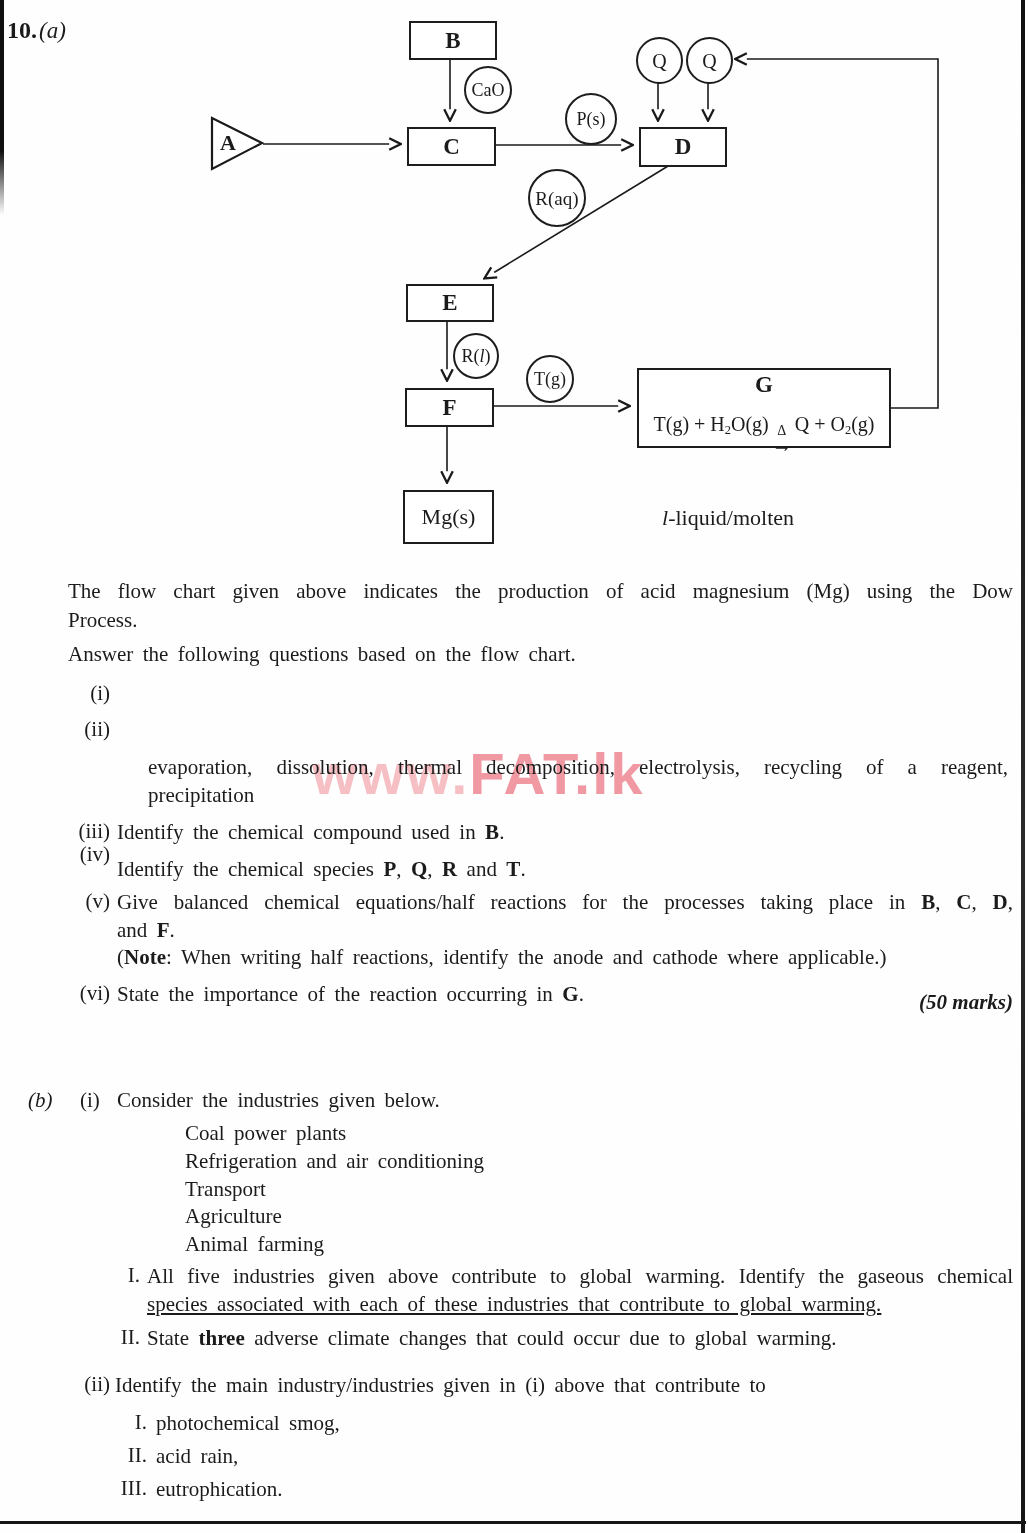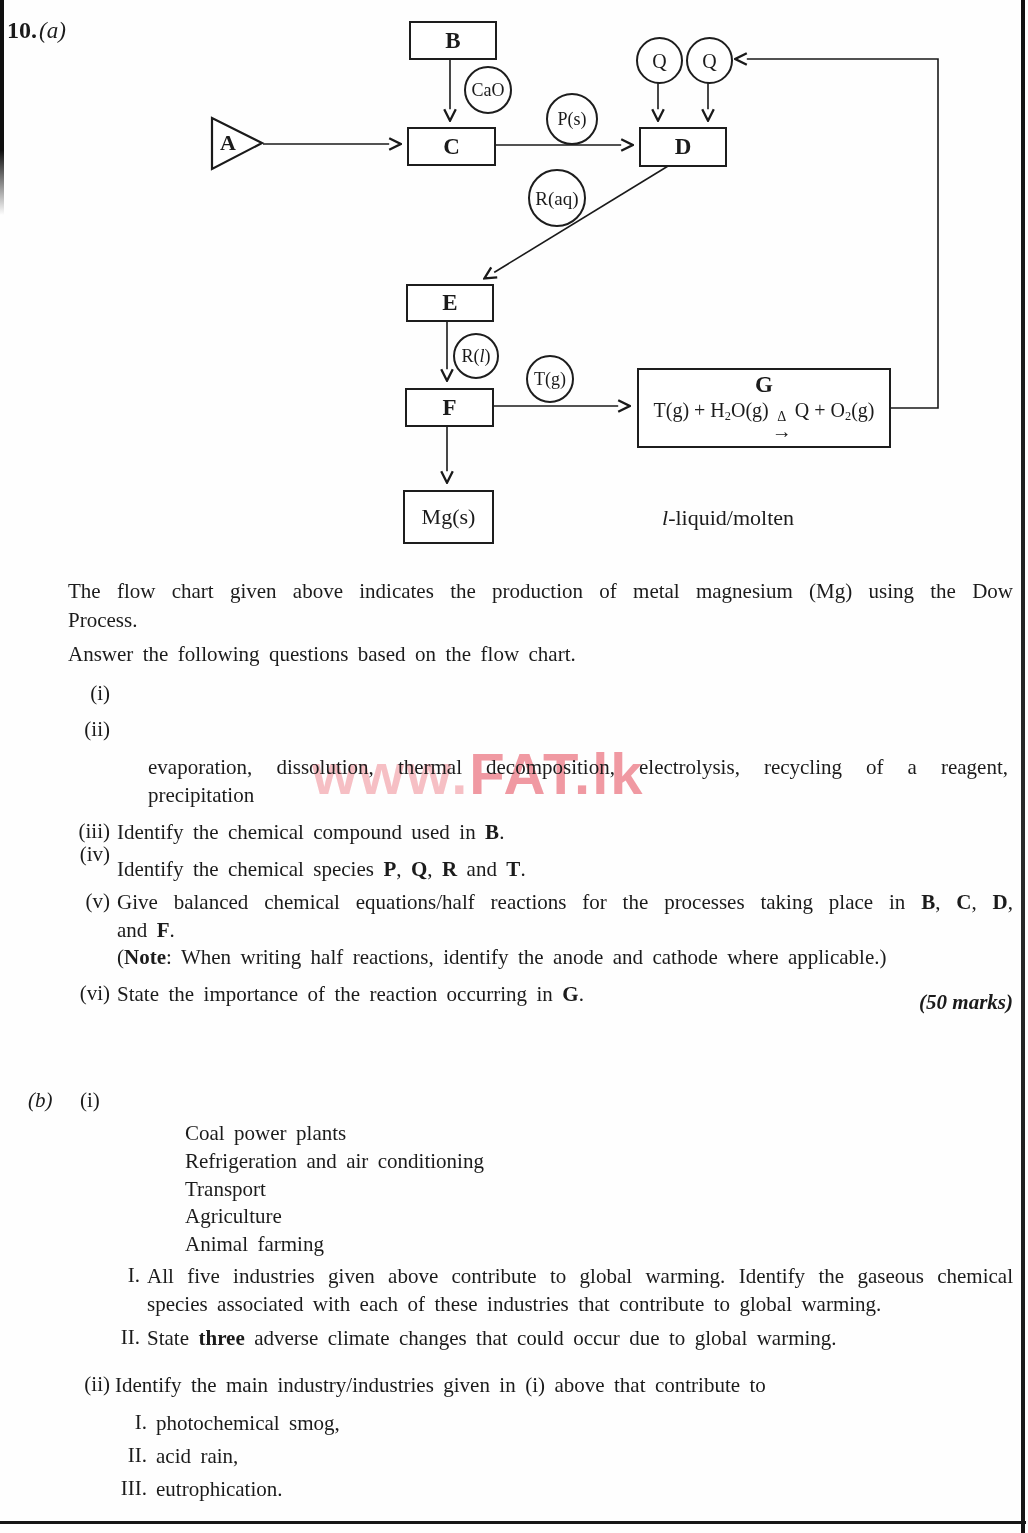--- a/index.html
+++ b/index.html
@@ -14,21 +14,21 @@
   .qno{left:7px;top:17px;font-size:24px;font-weight:bold;}
   .qpart{left:39px;top:18px;font-size:23px;font-style:italic;}
   
   .dbox{border:2px solid #1d1d1d;background:#fff;display:flex;align-items:center;justify-content:center;
         font-weight:bold;font-size:23px;}
   .dcircle{border:2px solid #1d1d1d;border-radius:50%;background:#fff;display:flex;align-items:center;
         justify-content:center;font-size:18px;line-height:1;}
   .gbox{border:2px solid #1d1d1d;background:#fff;display:flex;flex-direction:column;align-items:center;
         justify-content:flex-start;padding-top:2px;}
   .gtitle{font-weight:bold;font-size:23px;line-height:1.1;}
-  .geq{font-size:20px;white-space:nowrap;margin-top:2px;}
+  .geq{font-size:20px;white-space:nowrap;margin-top:16px;}
   .rxn-arrow{display:inline-flex;flex-direction:column;align-items:center;vertical-align:-4px;margin:0 3px;}
   .rxn-arrow .d{font-size:14px;line-height:1;}
   .rxn-arrow .a{font-size:20px;line-height:0.7;}
   .legend{font-size:22px;white-space:nowrap;}
   .tri-label{font-weight:bold;font-size:22px;}
   
   .txt{font-size:21px;white-space:nowrap;word-spacing:0.2em;line-height:1.25;}
   .just{white-space:normal;text-align:justify;text-align-last:justify;word-spacing:0.12em;}
   .rnum{position:absolute;width:52px;text-align:right;font-size:21px;white-space:nowrap;}
   span.b{font-weight:bold;}
@@ -88,38 +88,38 @@
     <div class="abs gbox" style="left:637px;top:368px;width:250px;height:74px;">
       <div class="gtitle">G</div>
       <div class="geq"><span>T(g) + H</span><span class="sb">2</span><span>O(g)</span><span class="rxn-arrow">
             <span class="d">Δ</span>
             <span class="a">→</span>
           </span><span>Q + O</span><span class="sb">2</span><span>(g)</span>
       </div>
     </div>
 
     <div class="abs dcircle" style="left:464px;top:66px;width:44px;height:44px;">CaO</div>
-    <div class="abs dcircle" style="left:546px;top:93px;width:48px;height:48px;">P(s)</div>
+    <div class="abs dcircle" style="left:565px;top:93px;width:48px;height:48px;">P(s)</div>
     <div class="abs dcircle" style="left:528px;top:169px;width:54px;height:54px;font-size:19px;">R(aq)</div>
     <div class="abs dcircle" style="left:453px;top:333px;width:42px;height:42px;">
         <span>R(</span>
         <span class="i">l</span>
         <span>)</span>
       </div>
     <div class="abs dcircle" style="left:526px;top:355px;width:44px;height:44px;">T(g)</div>
     <div class="abs dcircle" style="left:636px;top:37px;width:43px;height:43px;font-size:20px;">Q</div>
     <div class="abs dcircle" style="left:686px;top:37px;width:43px;height:43px;font-size:20px;">Q</div>
 
     <div class="abs legend" style="left:662px;top:505px;"><span class="i">l</span><span>-liquid/molten</span></div>
   </div>
 
   <div class="abs wm"><span class="w1">www.</span><span class="w2">FAT.lk</span>
   </div>
 
-  <div class="abs txt just" style="left:68px;top:578px;width:945px;">The flow chart given above indicates the production of metal magnesium (Mg) using the Dow</div>
+  <div class="abs txt just" style="left:68px;top:578px;width:945px;">The flow chart given above indicates the production of acid magnesium (Mg) using the Dow</div>
   <div class="abs txt" style="left:68px;top:607px;">Process.</div>
   <div class="abs txt" style="left:68px;top:641px;">Answer the following questions based on the flow chart.</div>
 
   <div class="rnum" style="left:58px;top:681px;">(i)</div>
 
   <div class="rnum" style="left:58px;top:717px;">(ii)</div>
   <div class="abs txt just" style="left:148px;top:754px;width:860px;">evaporation, dissolution, thermal decomposition, electrolysis, recycling of a reagent,</div>
   <div class="abs txt" style="left:148px;top:782px;text-align:right;">precipitation</div>
 
   <div class="rnum" style="left:58px;top:819px;font-family:Liberation Serif, serif;">(iii)</div>
@@ -133,30 +133,31 @@
   <div class="abs txt" style="left:117px;top:917px;"><span>and </span><span class="b">F</span><span>.</span></div>
   <div class="abs txt" style="left:117px;top:944px;"><span>(</span><span class="b">Note</span><span>: When writing half reactions, identify the anode and cathode where applicable.)</span></div>
 
   <div class="rnum" style="left:58px;top:981px;">(vi)</div>
   <div class="abs txt" style="left:117px;top:981px;"><span>State the importance of the reaction occurring in </span><span class="b">G</span><span>.</span></div>
 
   <div class="abs marks" style="left:850px;top:990px;width:163px;"><span class="b">(50 </span><span class="b i">marks</span><span class="b">)</span></div>
 
   <div class="abs txt" style="left:28px;top:1087px;font-style:italic;">(b)</div>
   <div class="abs txt" style="left:80px;top:1087px;">(i)</div>
+  <div class="abs txt" style="left:117px;top:1087px;">Consider the industries given below.</div>
 
   <div class="abs txt" style="left:185px;top:1120px;">Coal power plants</div>
   <div class="abs txt" style="left:185px;top:1148px;">Refrigeration and air conditioning</div>
   <div class="abs txt" style="left:185px;top:1176px;">Transport</div>
   <div class="abs txt" style="left:185px;top:1203px;">Agriculture</div>
   <div class="abs txt" style="left:185px;top:1231px;">Animal farming</div>
 
   <div class="rnum" style="left:100px;top:1263px;width:40px;">I.</div>
   <div class="abs txt just" style="left:147px;top:1263px;width:866px;">All five industries given above contribute to global warming. Identify the gaseous chemical</div>
-  <div class="abs txt" style="left:147px;top:1291px;">species associated with each of these industries that contribute to global warming.</div>
+  <div class="abs txt" style="left:147px;top:1291px;text-decoration:underline;">species associated with each of these industries that contribute to global warming.</div>
 
   <div class="rnum" style="left:100px;top:1325px;width:40px;">II.</div>
   <div class="abs txt" style="left:147px;top:1325px;"><span>State </span><span class="b">three</span><span> adverse climate changes that could occur due to global warming.</span></div>
 
   <div class="rnum" style="left:58px;top:1372px;">(ii)</div>
   <div class="abs txt" style="left:115px;top:1372px;">Identify the main industry/industries given in (i) above that contribute to</div>
 
   <div class="rnum" style="left:105px;top:1410px;width:42px;">I.</div>
   <div class="abs txt" style="left:156px;top:1410px;">photochemical smog,</div>
 

